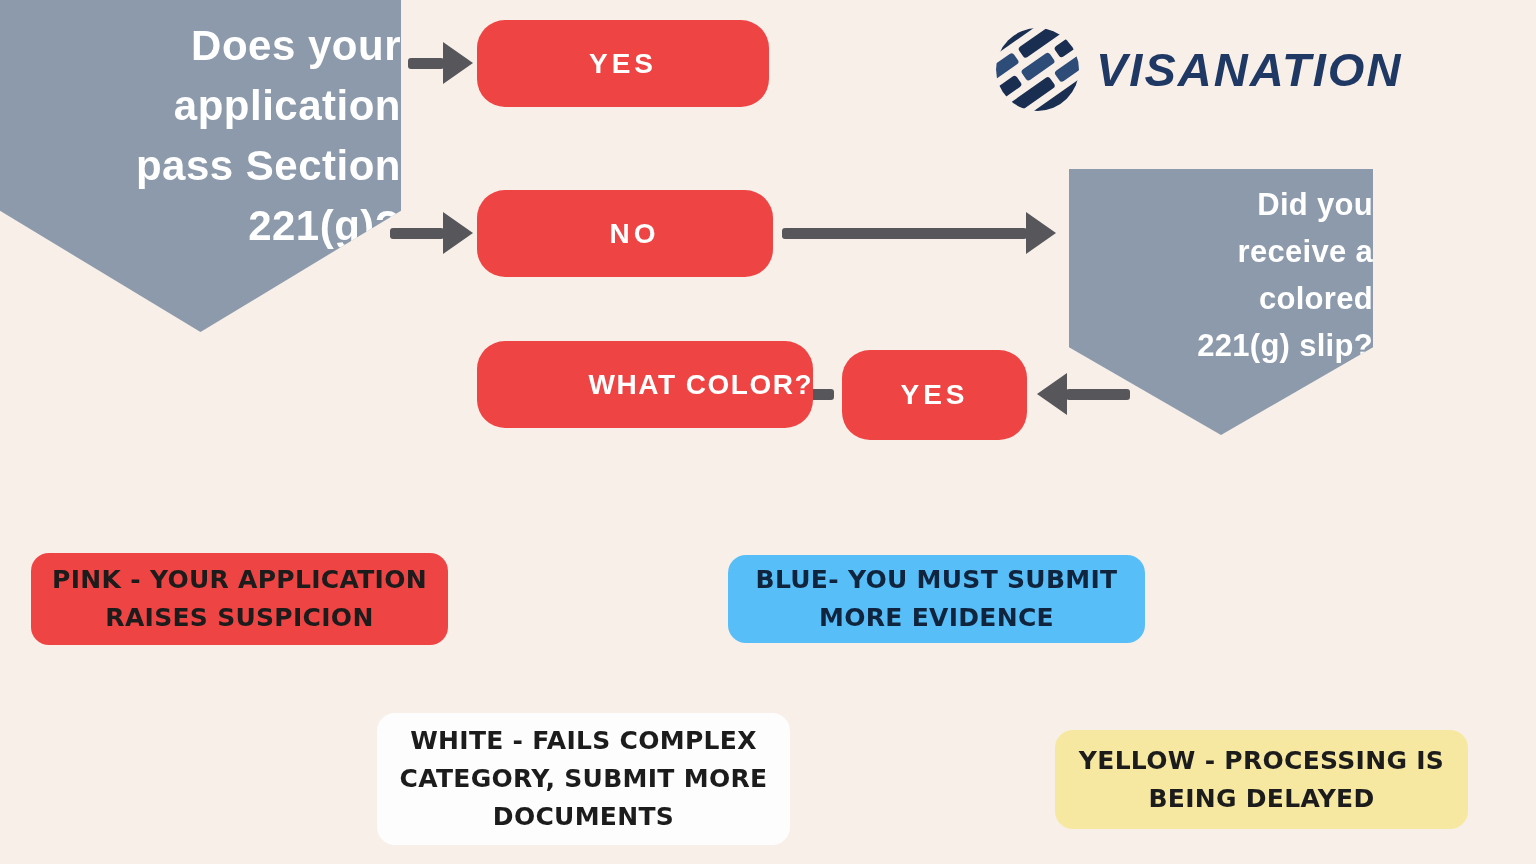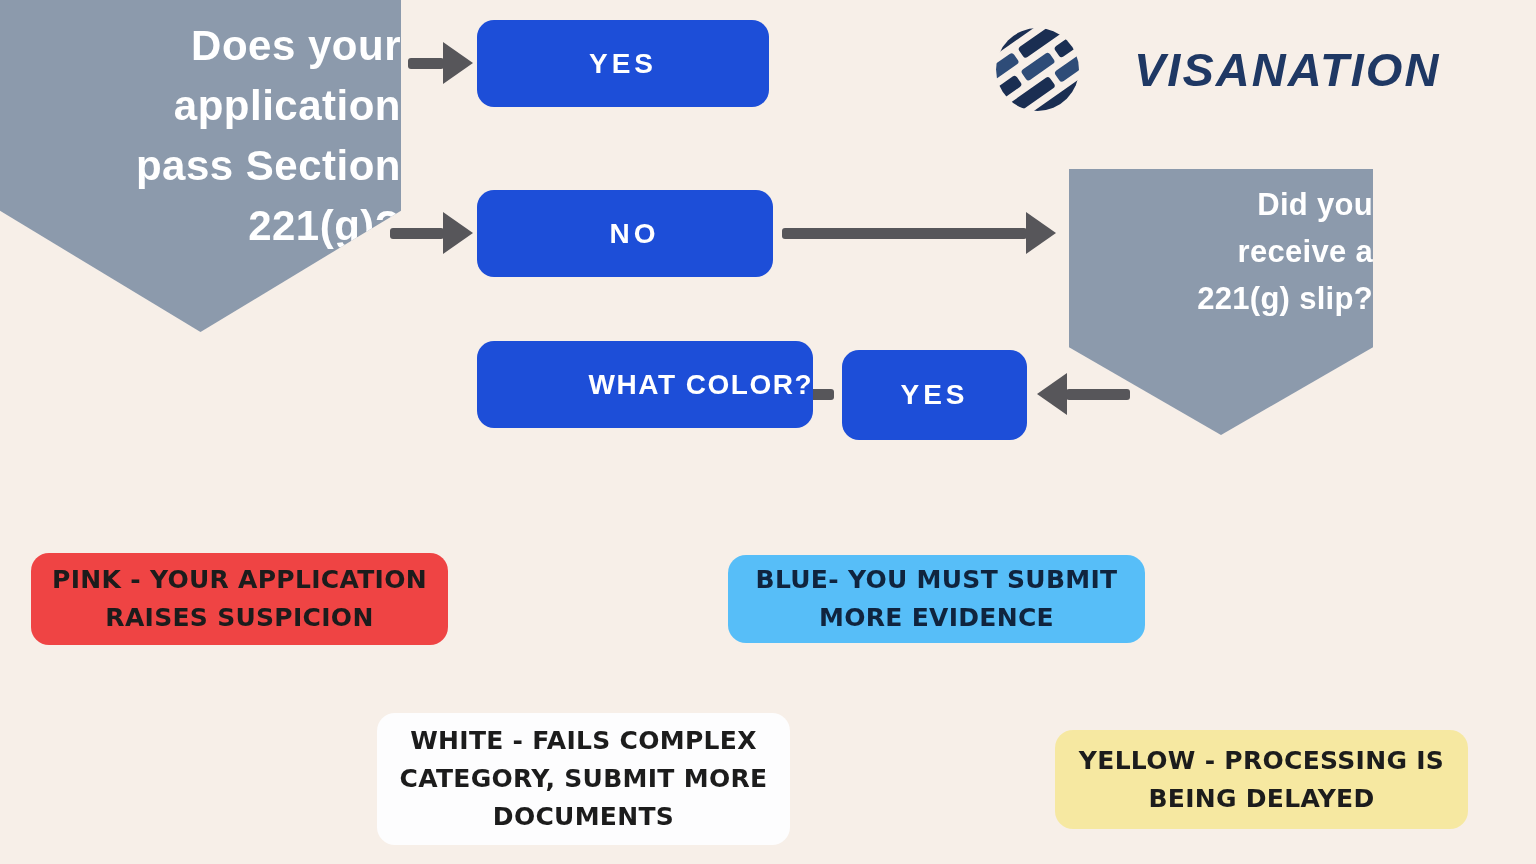--- a/index.html
+++ b/index.html
@@ -22,21 +22,21 @@
     font-size:42px;font-weight:700;line-height:60px;letter-spacing:.5px;
   }
   .pentagon-right{
     left:1069px;top:169px;width:304px;height:266px;
     clip-path:polygon(0 0,100% 0,100% 67%,50% 100%,0 67%);
     padding-top:12px;box-sizing:border-box;
     font-size:31px;font-weight:700;line-height:47px;letter-spacing:.3px;
   }
 
   .slate-box{
-    background:#1d4ed8;color:#FFFFFF;border-radius:17px;
+    background:#ef4444;color:#FFFFFF;border-radius:28px;
     display:flex;align-items:center;justify-content:center;
     font-weight:700;font-size:28px;letter-spacing:4px;
   }
   .box-yes-top{left:477px;top:20px;width:292px;height:87px;}
   .box-no{left:477px;top:190px;width:277px;height:87px;padding-left:19px;}
   .box-what-color{left:477px;top:341px;width:336px;height:87px;letter-spacing:1.5px;justify-content:flex-end;}
   .box-yes-mid{left:842px;top:350px;width:185px;height:90px;}
 
   
   .arrow{position:absolute;display:flex;align-items:center;height:42px;}
@@ -52,21 +52,21 @@
     font-family:"DejaVu Sans", sans-serif;
     font-weight:700;font-size:25px;line-height:38px;letter-spacing:.3px;
     color:#1C1C1C;
   }
   .legend-pink  {left:31px;top:553px;width:417px;height:92px;background:#ef4444;}
   .legend-blue  {left:728px;top:555px;width:417px;height:88px;background:#57BEF8;color:#10243E;}
   .legend-white {left:377px;top:713px;width:413px;height:132px;background:#FDFDFE;}
   .legend-yellow{left:1055px;top:730px;width:413px;height:99px;background:#F6E8A1;}
 
   
-  .logo{left:995px;top:27px;display:flex;align-items:center;gap:38px;}
+  .logo{left:995px;top:27px;display:flex;align-items:center;}
   .brand{
     margin-left:16px;color:#1F3864;
     font-size:47px;font-weight:700;font-style:italic;letter-spacing:2px;
   }
 </style>
 </head>
 <body>
 
 <div class="abs pentagon pentagon-left">
   <div>Does your</div>
@@ -92,20 +92,21 @@
 </div>
 
 <div class="arrow right" style="left:782px;top:212px;">
   <div class="shaft" style="width:245px;"></div>
   <div class="head"></div>
 </div>
 
 <div class="abs pentagon pentagon-right">
   <div>Did you</div>
   <div>receive a</div>
+  <div>colored</div>
   <div>221(g) slip?</div>
 </div>
 
 <div class="arrow left" style="left:1037px;top:373px;">
   <div class="head"></div>
   <div class="shaft" style="width:64px;"></div>
 </div>
 
 <div class="abs slate-box box-yes-mid">
   <span>YES</span>

